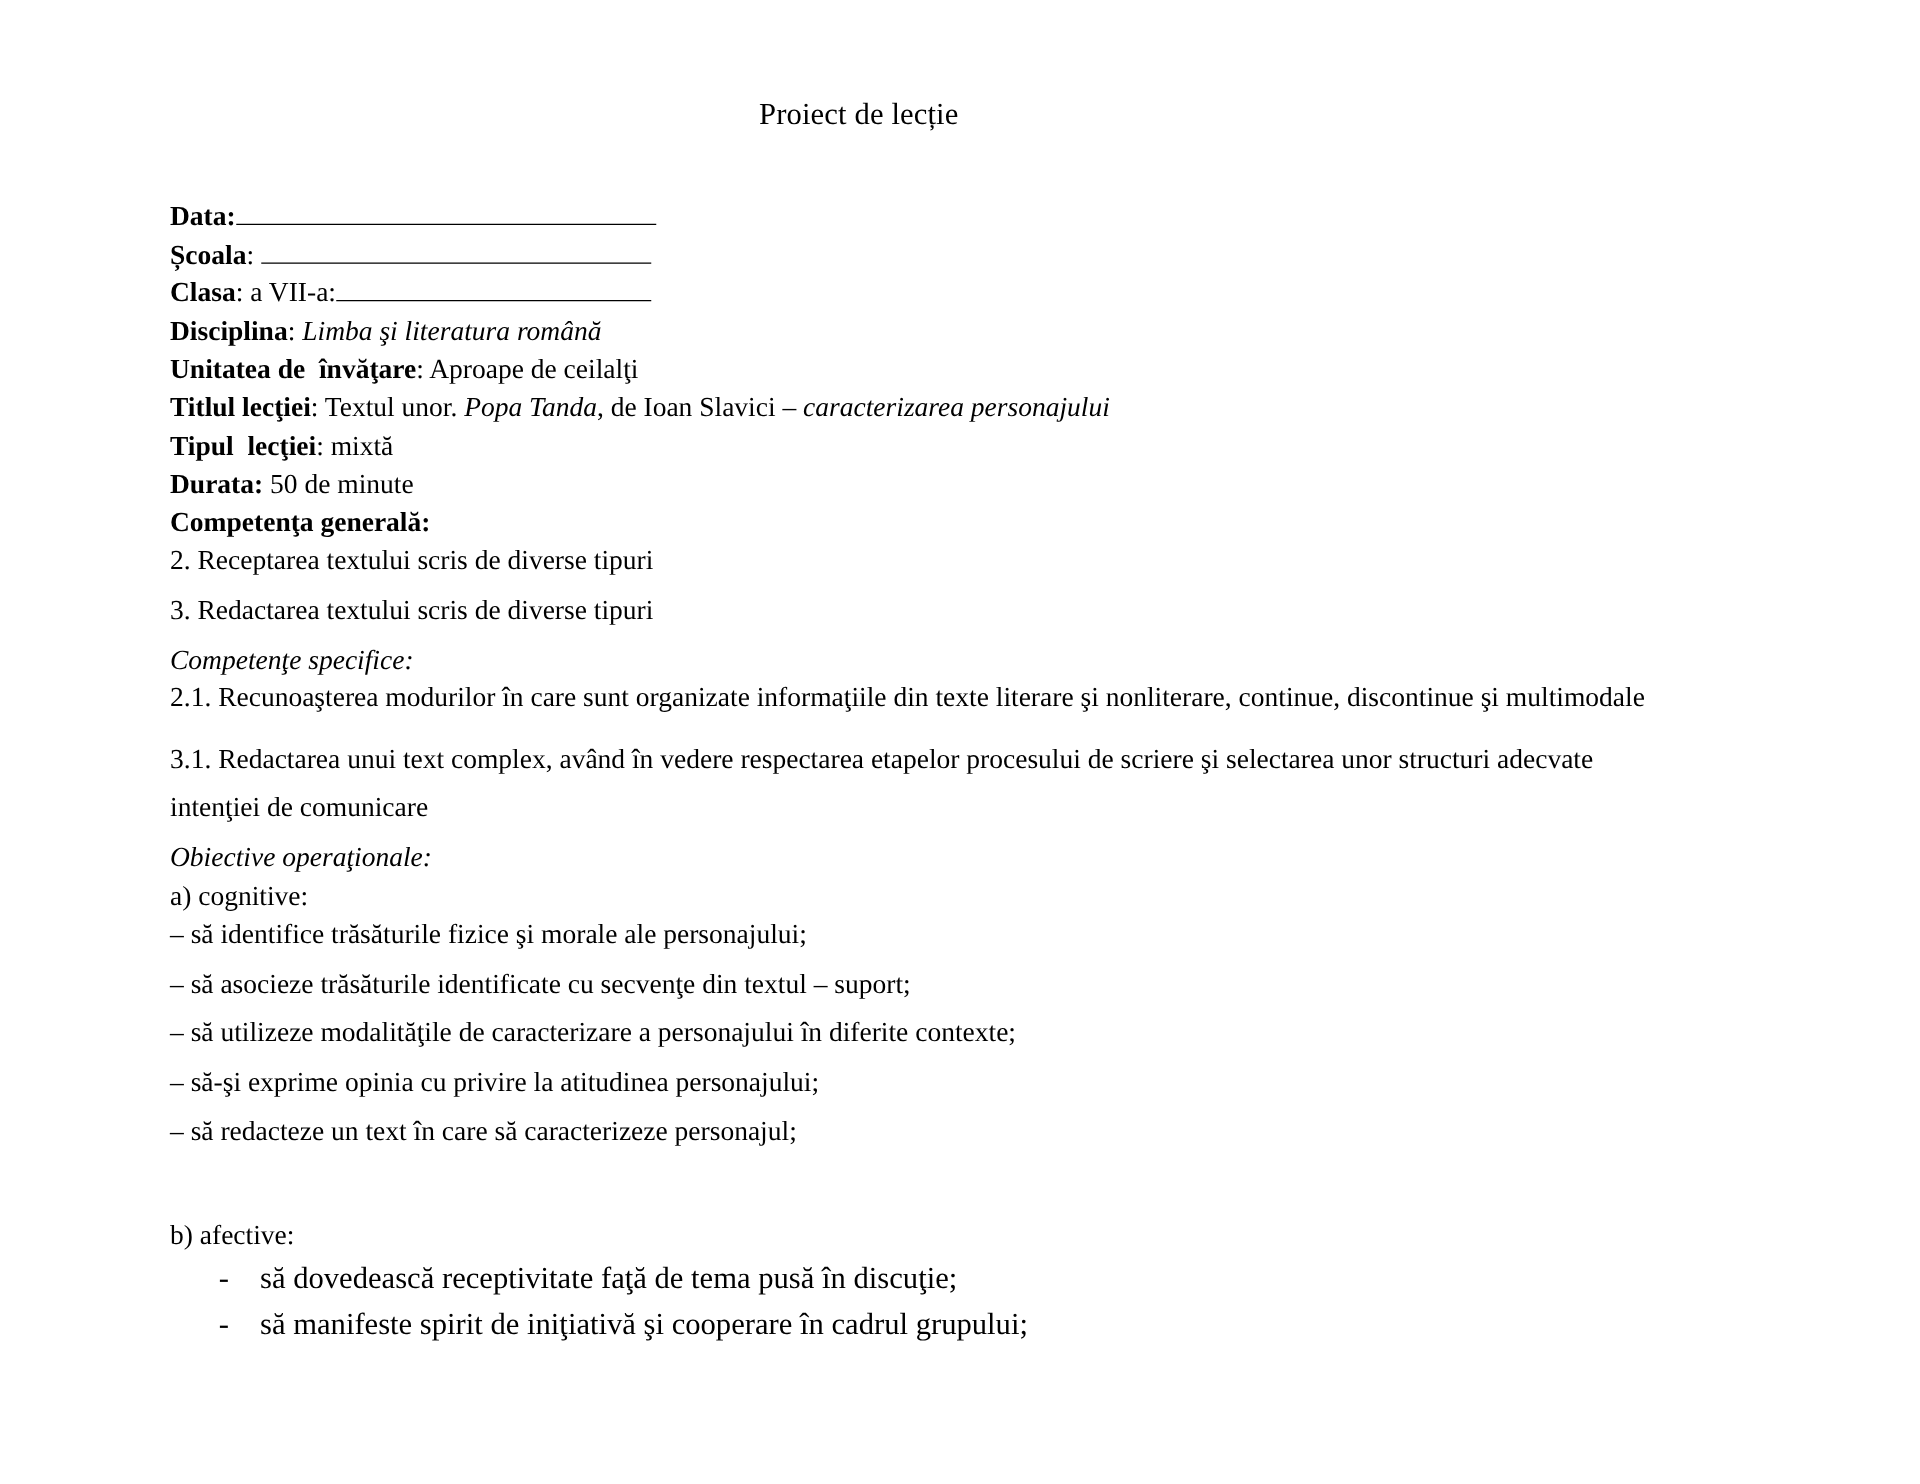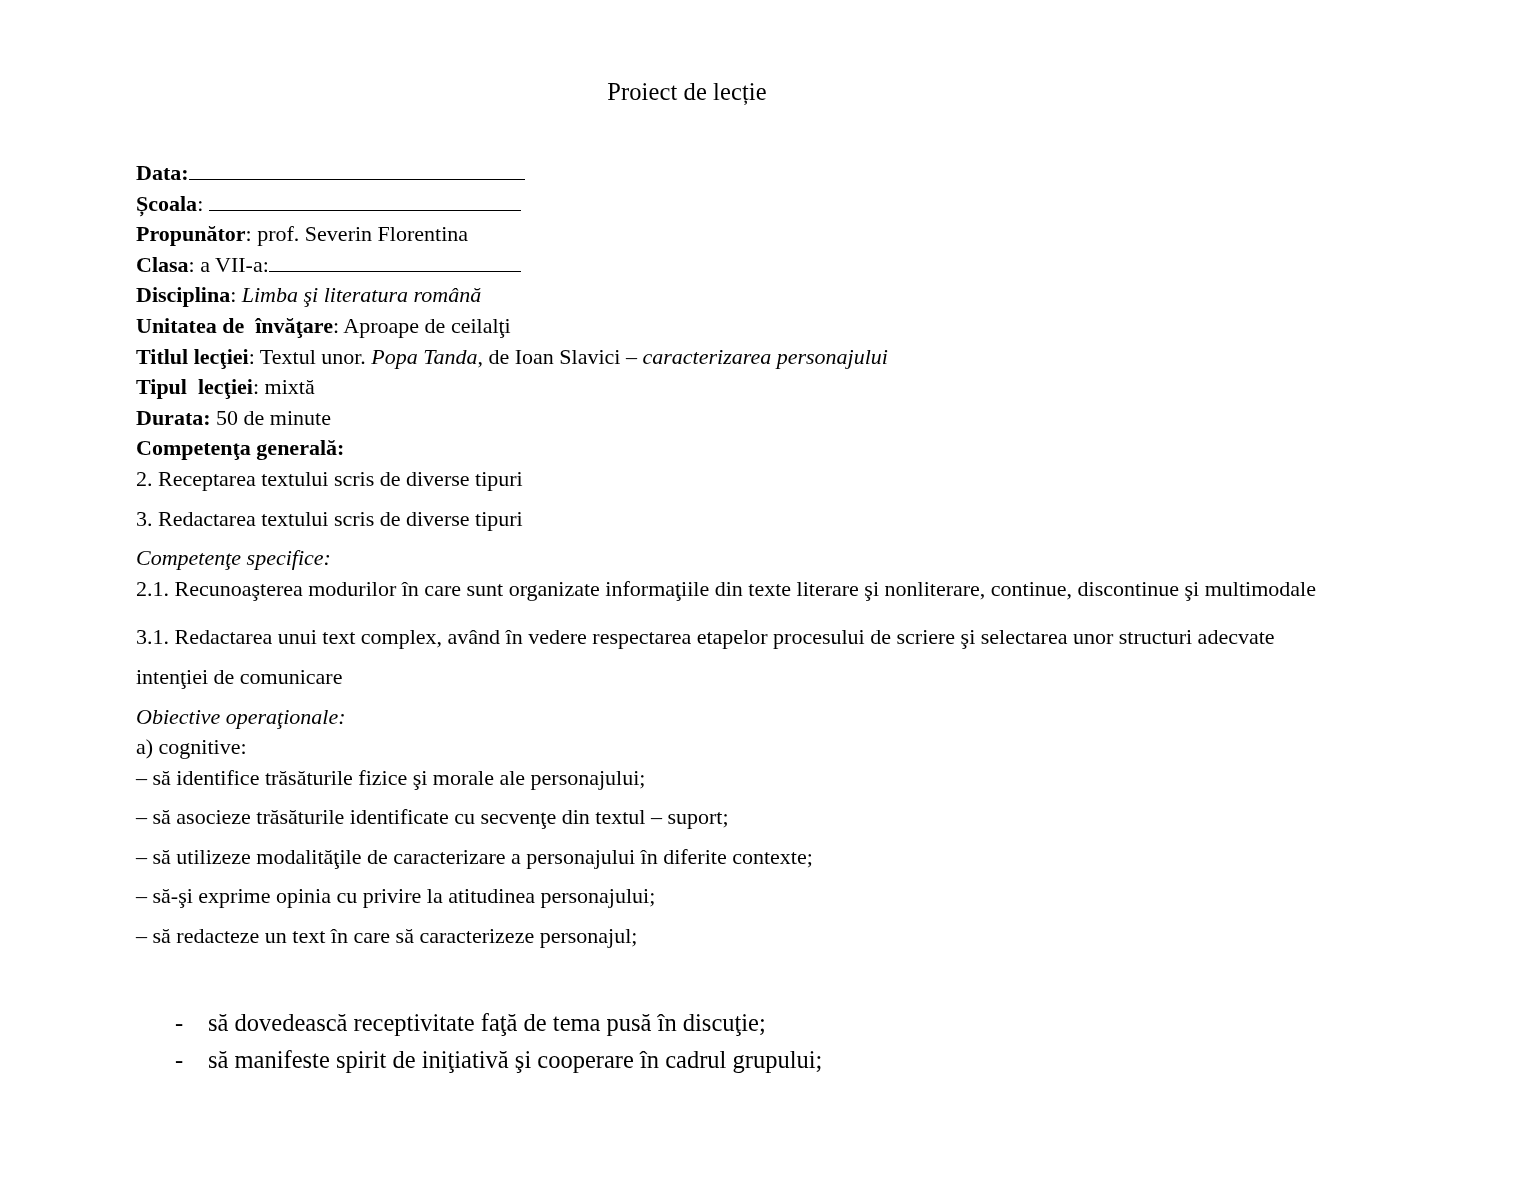--- a/index.html
+++ b/index.html
@@ -90,21 +90,20 @@
 <div class="page">
 
   <div class="doc-title">Proiect de lecție</div>
 
   <div class="body-block">
 
     <div class="line tight"><span class="b">Data:</span><span class="fill fill-data"></span></div>
 
     <div class="line tight"><span class="b">Școala</span><span>: </span><span class="fill fill-scoala"></span></div>
 
-    <div class="line tight"><span class="b">Propunător</span><span>: prof. Severin Florentina</span></div>
 
     <div class="line tight"><span class="b">Clasa</span><span>: a VII-a:</span><span class="fill fill-clasa"></span></div>
 
     <div class="line tight"><span class="b">Disciplina</span><span>: </span><span class="i">Limba şi literatura română</span></div>
 
     <div class="line tight"><span class="b">Unitatea de  învăţare</span><span>: Aproape de ceilalţi</span></div>
 
     <div class="line tight"><span class="b">Titlul lecţiei</span><span>: Textul unor. </span><span class="i">Popa Tanda</span><span>, de Ioan Slavici – </span><span class="i">caracterizarea personajului</span></div>
 
     <div class="line tight"><span class="b">Tipul  lecţiei</span><span>: mixtă</span></div>
@@ -139,20 +138,21 @@
     <div class="line tight">– să asocieze trăsăturile identificate cu secvenţe din textul – suport;</div>
     <div class="gap-sm"></div>
     <div class="line tight">– să utilizeze modalităţile de caracterizare a personajului în diferite contexte;</div>
     <div class="gap-sm"></div>
     <div class="line tight">– să-şi exprime opinia cu privire la atitudinea personajului;</div>
     <div class="gap-sm"></div>
     <div class="line tight">– să redacteze un text în care să caracterizeze personajul;</div>
 
     <div class="gap-lg"></div>
 
+    <div class="line tight">b) afective:</div>
 
     <ul class="dash-list">
       <li class="dash-item"><span class="dash">-</span><span>să dovedească receptivitate faţă de tema pusă în discuţie;</span></li>
       <li class="dash-item"><span class="dash">-</span><span>să manifeste spirit de iniţiativă şi cooperare în cadrul grupului;</span></li>
     </ul>
 
   </div>
 </div>
 
 </body></html>

